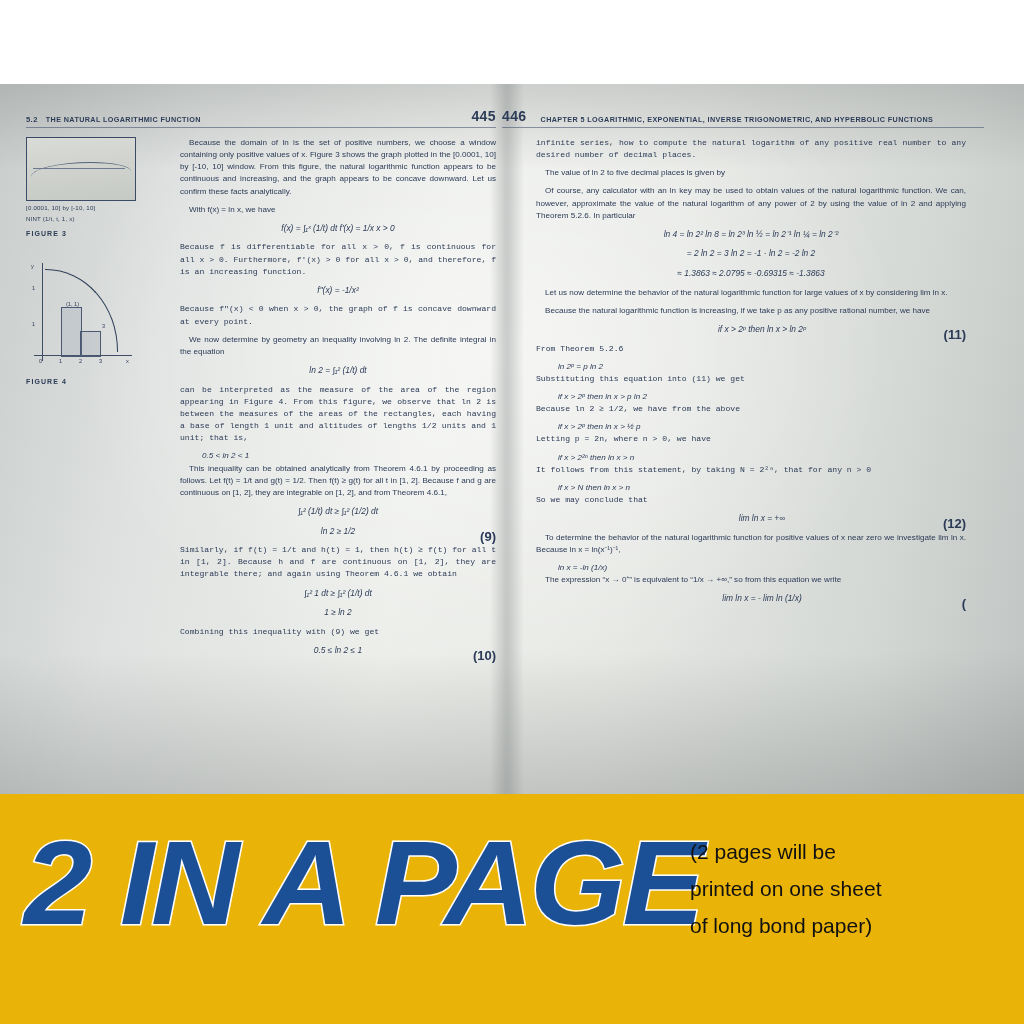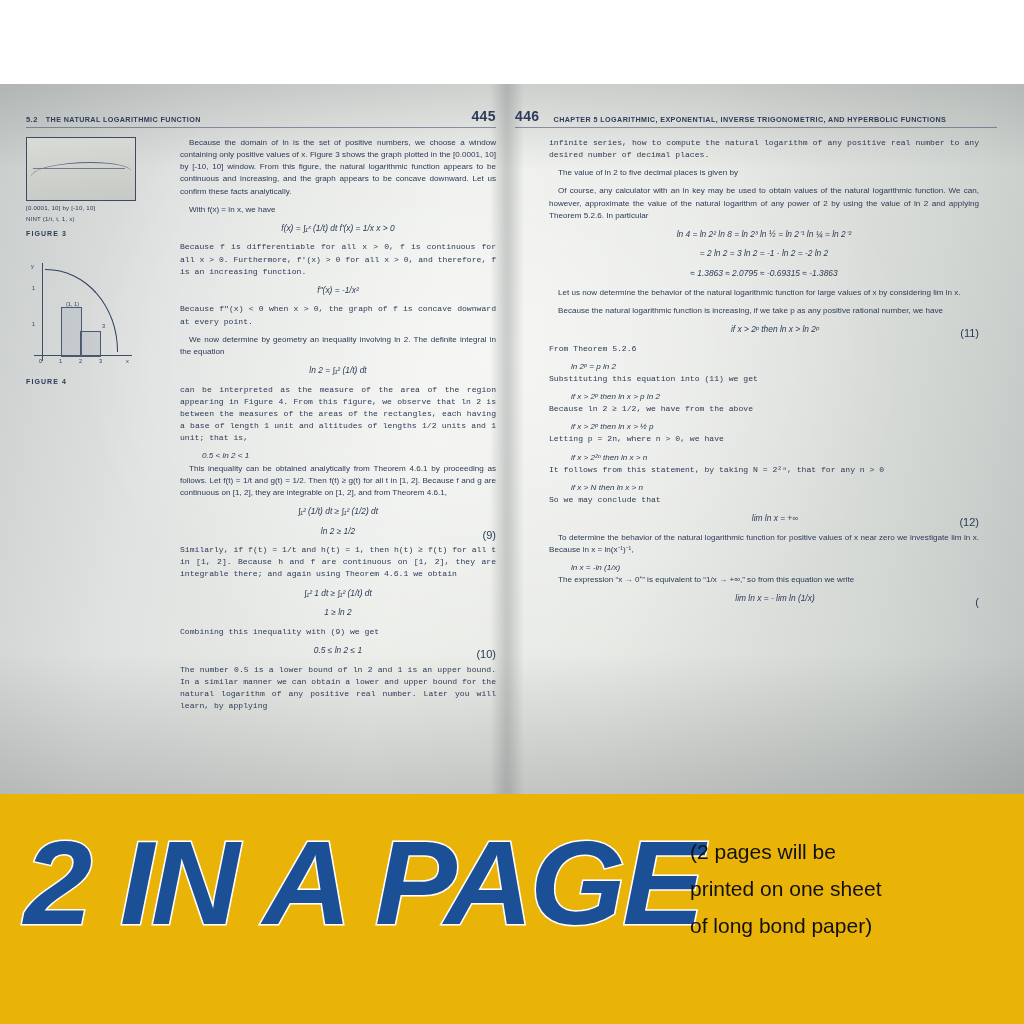--- a/index.html
+++ b/index.html
@@ -16,37 +16,37 @@
   .photo:before{content:"";position:absolute;inset:0;
         background:linear-gradient(180deg,rgba(90,95,95,.22) 0%,rgba(255,255,255,0) 12%,rgba(255,255,255,0) 80%,rgba(80,85,85,.25) 100%);}
 
   
   .gutter{position:absolute;left:490px;top:0;width:34px;height:710px;
         background:linear-gradient(90deg,rgba(120,125,125,0) 0%,rgba(110,115,115,.30) 45%,rgba(110,115,115,.30) 55%,rgba(120,125,125,0) 100%);}
 
   
   .page{position:absolute;top:24px;height:672px;color:#2b3a56;}
   .page.left{left:26px;width:470px;}
-  .page.right{left:515px;width:482px;}
+  .page.right{left:502px;width:482px;}
 
   .runhead{display:flex;align-items:flex-end;gap:8px;font-size:7.2px;letter-spacing:.4px;
         font-weight:700;text-transform:uppercase;color:#2d3c58;border-bottom:1px solid rgba(60,75,105,.55);
         padding-bottom:3px;margin-bottom:9px;}
   .runhead .sect{font-size:7.6px;}
   .runhead .ttl{flex:1;}
   .runhead .pg{font-size:14px;}
   .runhead.r .pg{margin-right:6px;}
 
   .cols{display:flex;gap:28px;}
   .figcol{width:118px;padding-right:8px;}
   .textcol{flex:1;font-size:8.1px;line-height:1.5;text-align:justify;}
   .textcol p{margin:0 0 6px 0;text-indent:9px;}
   .textcol p.noind{text-indent:0;font-family:Liberation Mono, monospace;}
   .eqline{position:relative;margin:5px 0 7px;text-align:center;font-style:italic;font-size:8.4px;}
-  .eqline .num{position:absolute;right:0;top:2px;font-style:normal;font-weight:400;font-size:11px;}
+  .eqline .num{position:absolute;right:0;top:2px;font-style:normal;font-weight:700;font-size:13px;}
   .ind{margin-left:22px;font-style:italic;}
 
   
   .figbox{width:108px;height:62px;border:1px solid #3b4a66;
         background:linear-gradient(175deg,#d9dbd6,#cfd2cc 55%,#c6cac4);position:relative;overflow:hidden;}
   .figbox .curve{position:absolute;left:4px;right:4px;top:24px;height:14px;
         border-top:1px solid #55637c;border-radius:60% 40% 0 0 / 100% 60% 0 0;}
   .figbox .curve2{position:absolute;left:6px;right:10px;top:30px;height:10px;border-top:1px solid #6d7a90;}
   .figcap{font-size:6.1px;margin-top:3px;line-height:1.35;letter-spacing:.2px;}
   .figlabel{font-size:7px;font-weight:700;letter-spacing:1.1px;margin-top:7px;}
@@ -137,21 +137,20 @@
             <span class="num">(9)</span>
           </div>
           <p class="noind">Similarly, if f(t) = 1/t and h(t) = 1, then h(t) ≥ f(t) for all t in [1, 2]. Because h and f are continuous on [1, 2], they are integrable there; and again using Theorem 4.6.1 we obtain</p>
           <div class="eqline">∫₁² 1 dt ≥ ∫₁² (1/t) dt</div>
           <div class="eqline">1 ≥ ln 2</div>
           <p class="noind">Combining this inequality with (9) we get</p>
           <div class="eqline">
             <span>0.5 ≤ ln 2 ≤ 1</span>
             <span class="num">(10)</span>
           </div>
-          <p class="noind">The number 0.5 is a lower bound of ln 2 and 1 is an upper bound. In a similar manner we can obtain a lower and upper bound for the natural logarithm of any positive real number. Later you will learn, by applying</p>
         </div>
       </div>
     </div>
 
     <div class="page right">
 
       <div class="runhead r">
         <span class="pg">446</span>
         <span class="ttl">CHAPTER 5   LOGARITHMIC, EXPONENTIAL, INVERSE TRIGONOMETRIC, AND HYPERBOLIC FUNCTIONS</span>
       </div>

